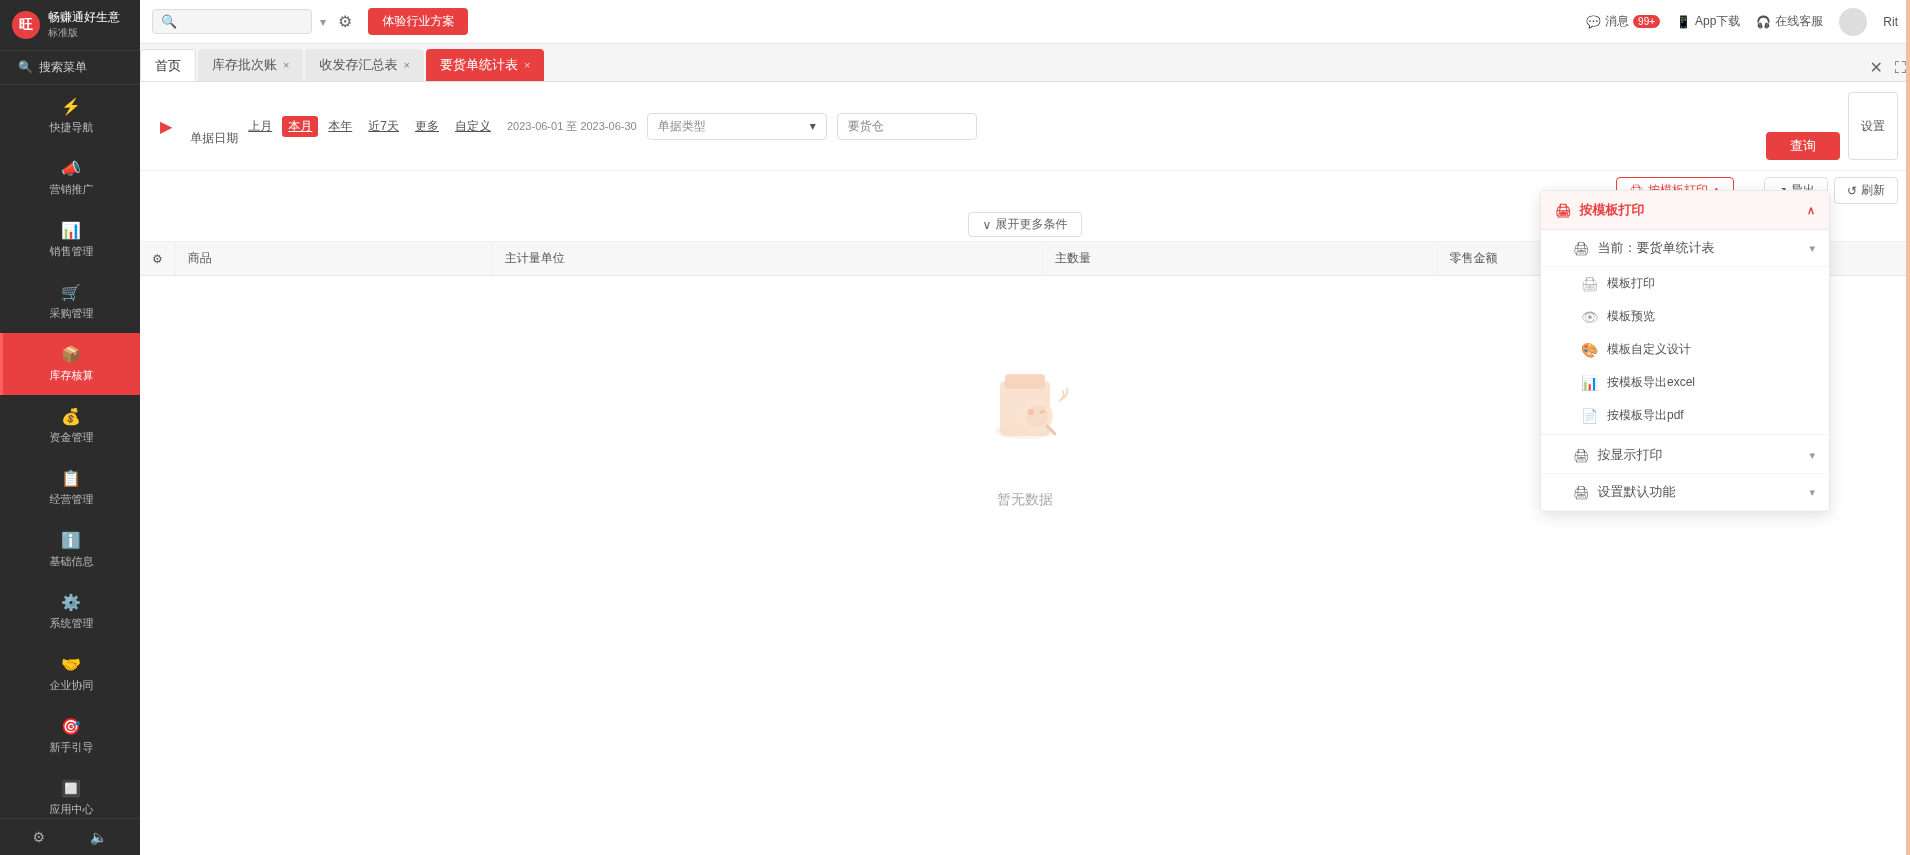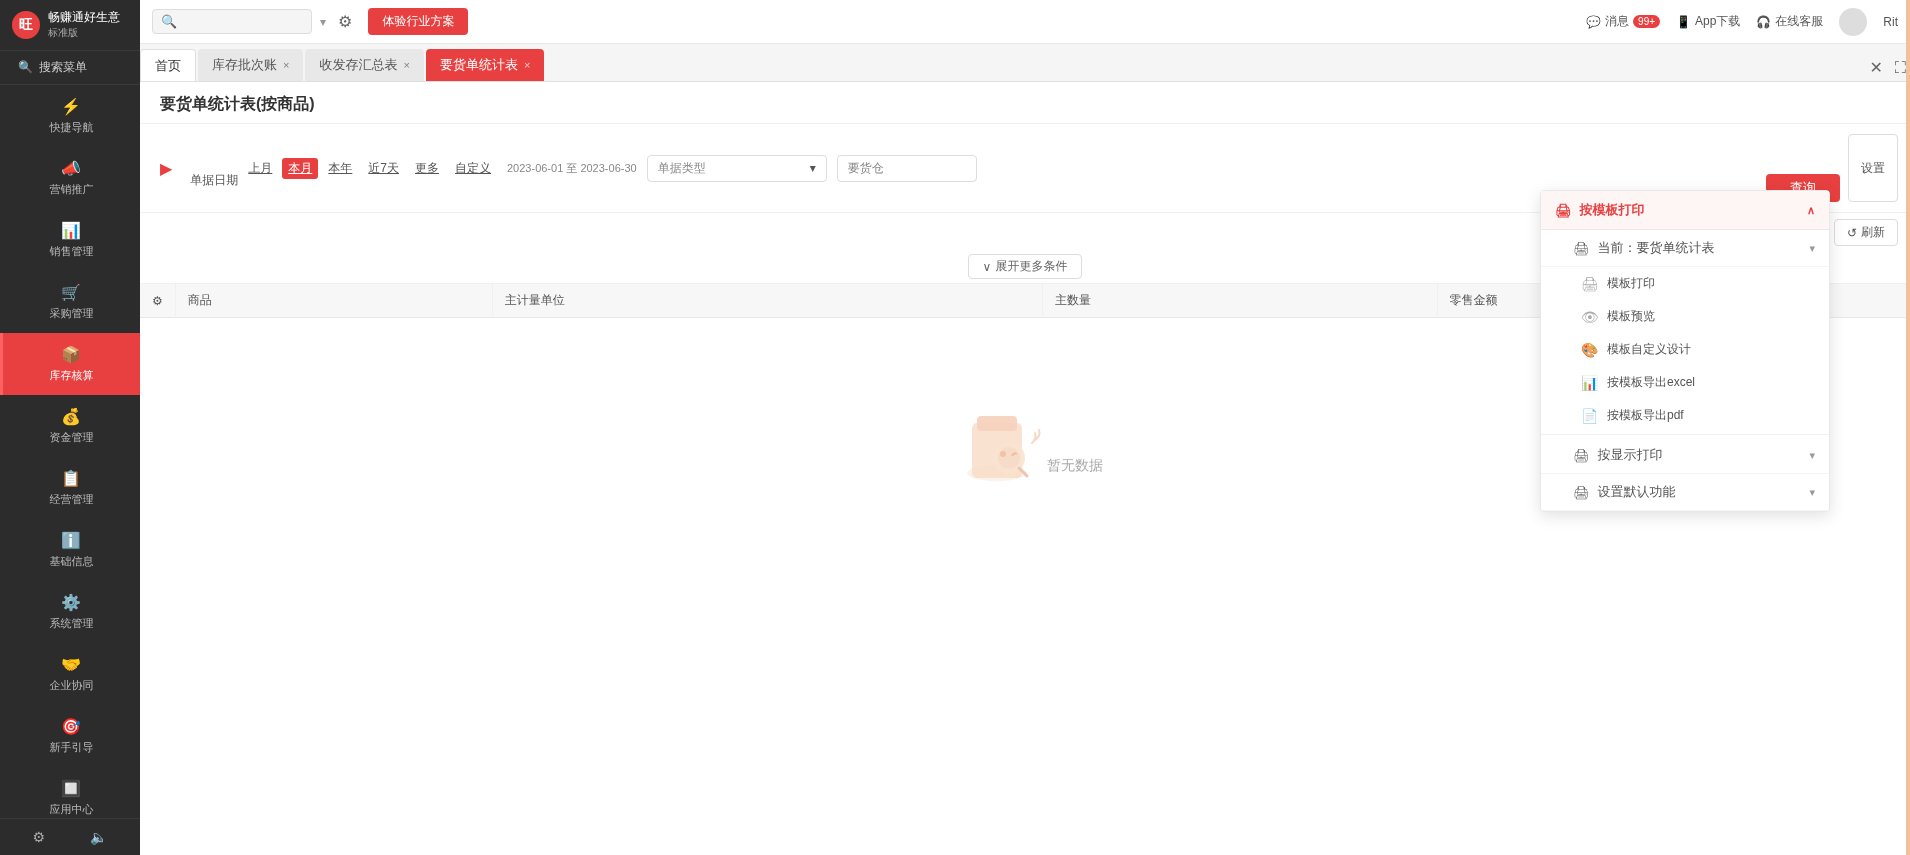--- a/index.html
+++ b/index.html
@@ -354,21 +354,21 @@
       text-align: left;
       color: #555;
       font-weight: normal;
       border-right: 1px solid #f0f0f0;
     }
     .th-settings { width: 32px; text-align: center; }
 
     
     .empty-state {
       display: flex;
-      flex-direction: row;
+      flex-direction: column;
       align-items: center;
       justify-content: center;
       padding: 80px 0;
       color: #aaa;
     }
     .empty-icon {
       font-size: 80px;
       margin-bottom: 16px;
       opacity: 0.6;
     }
@@ -560,21 +560,20 @@
       <span class="tab-close">×</span>
     </div>
     <div class="tabbar-right">
       <button class="tabbar-icon-btn">✕</button>
       <button class="tabbar-icon-btn">⛶</button>
     </div>
   </div>
 
   <div class="page-content">
 
-    <div class="page-header">要货单统计表(按商品)</div>
 
     <div class="filter-bar">
       <button class="filter-expand-btn" style="font-size:16px;background:none;border:none;color:#e84040;">▶</button>
       <div class="date-group">
         <span class="date-label">单据日期</span>
         <button class="date-btn">上月</button>
         <button class="date-btn active">本月</button>
         <button class="date-btn">本年</button>
         <button class="date-btn">近7天</button>
         <button class="date-btn">更多</button>

